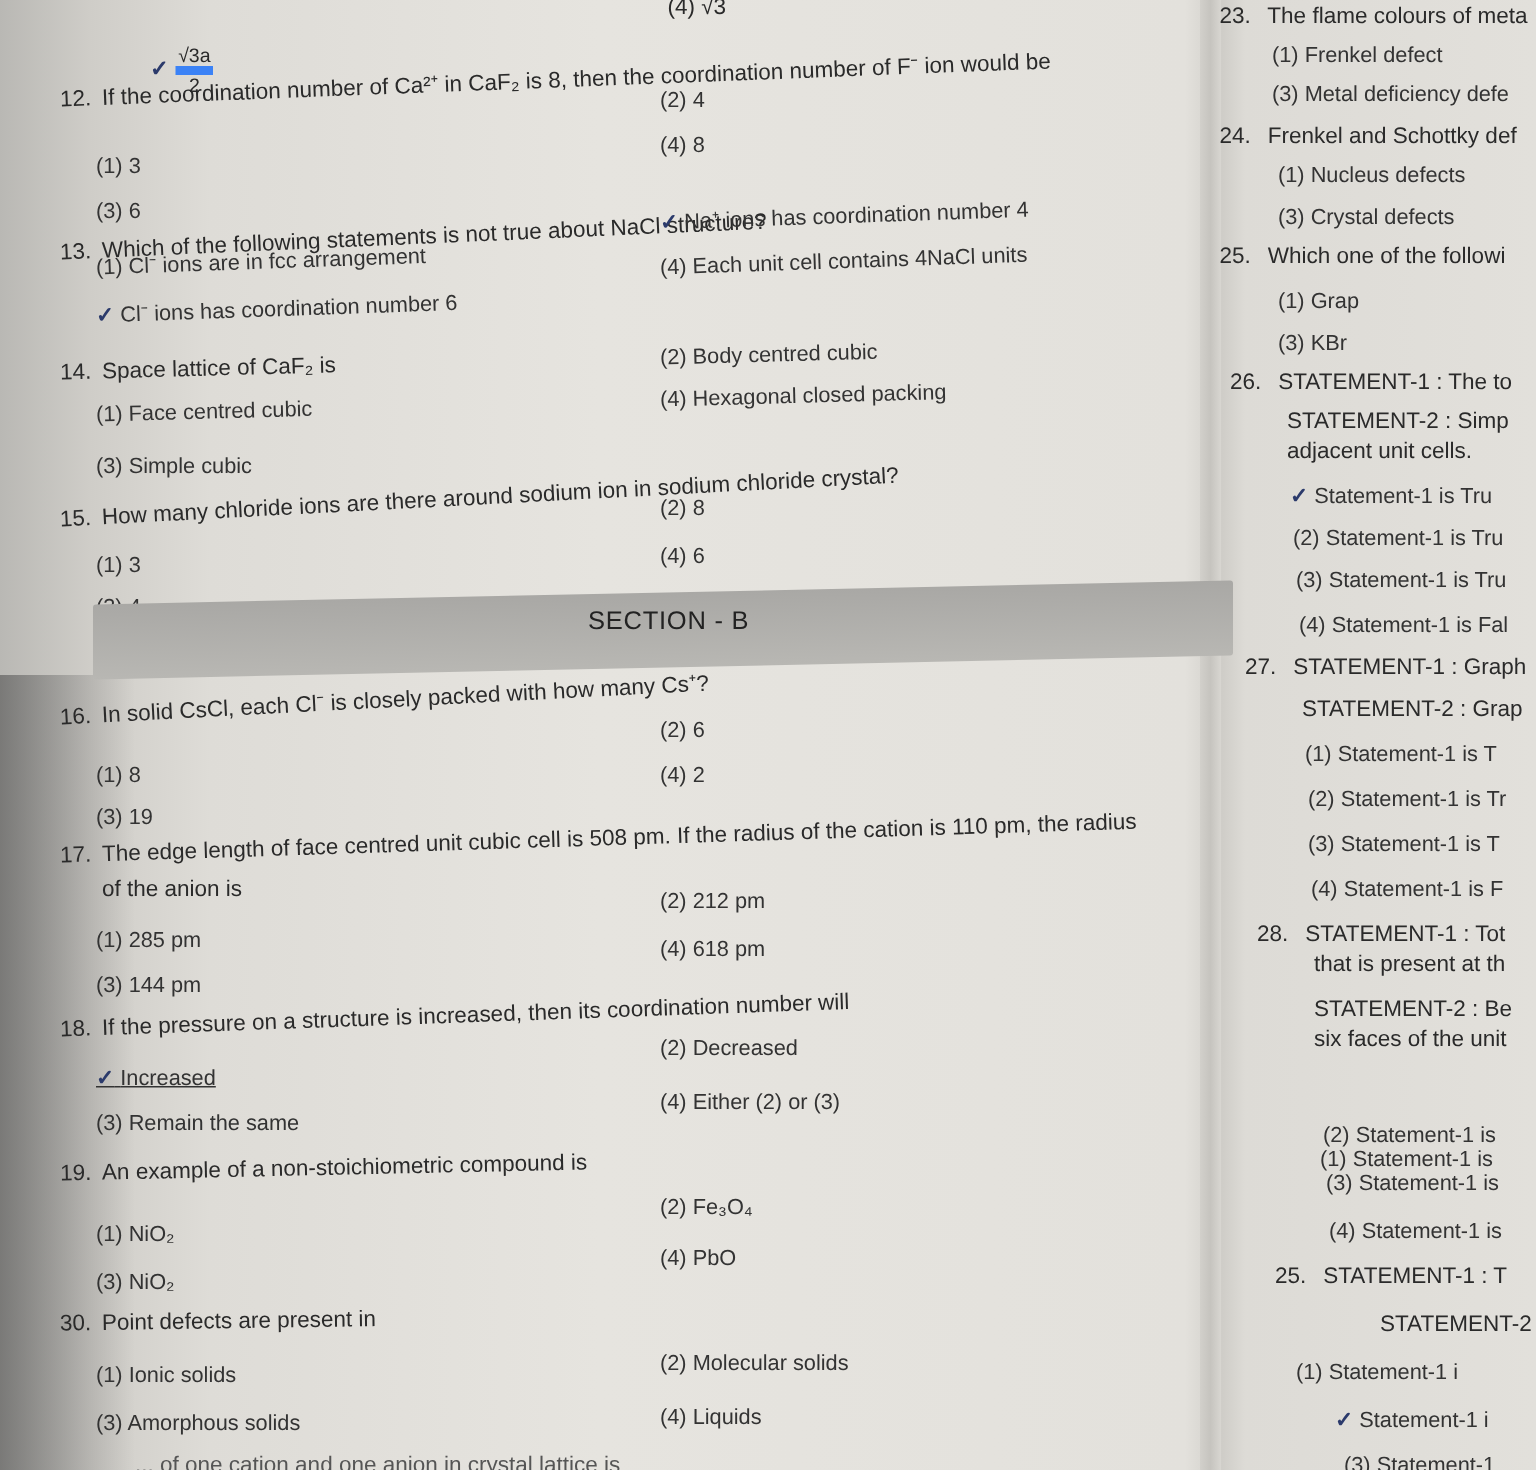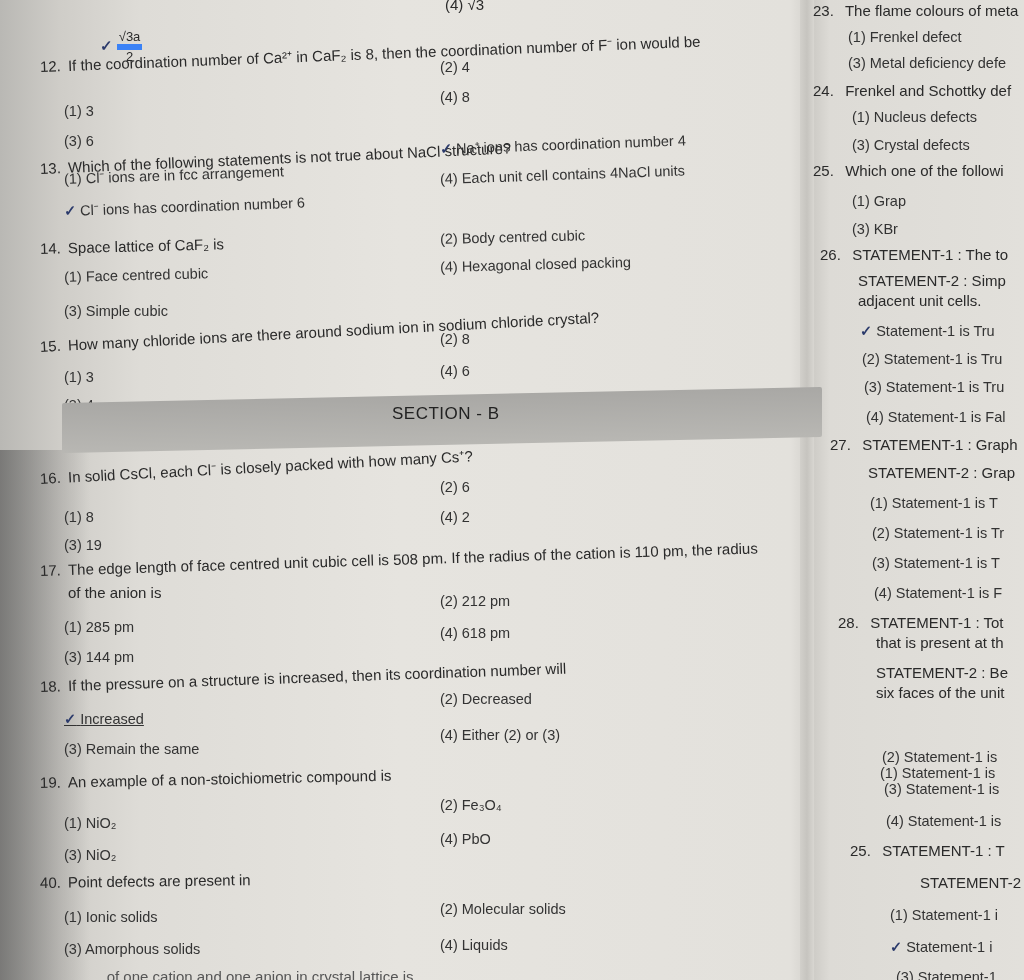--- a/index.html
+++ b/index.html
@@ -106,21 +106,21 @@
 
 <div class="t q" style="left:40px;top:774px;transform:rotate(-1.2deg);transform-origin:left;">
   <span class="num">19.</span><span>An example of a non-stoichiometric compound is</span>
 </div>
 <div class="t rc" style="left:64px;top:814px;"><span>(1)</span> <span>NiO₂</span></div>
 <div class="t rc" style="left:440px;top:796px;"><span>(2)</span> <span>Fe₃O₄</span></div>
 <div class="t rc" style="left:64px;top:846px;"><span>(3)</span> <span>NiO₂</span></div>
 <div class="t rc" style="left:440px;top:830px;"><span>(4)</span> <span>PbO</span></div>
 
 <div class="t q" style="left:40px;top:874px;transform:rotate(-0.8deg);transform-origin:left;">
-  <span class="num">40.</span><span>Point defects are present in</span>
+  <span class="num">30.</span><span>Point defects are present in</span>
 </div>
 <div class="t rc" style="left:64px;top:908px;"><span>(1)</span> <span>Ionic solids</span></div>
 <div class="t rc" style="left:440px;top:900px;"><span>(2)</span> <span>Molecular solids</span></div>
 <div class="t rc" style="left:64px;top:940px;"><span>(3)</span> <span>Amorphous solids</span></div>
 <div class="t rc" style="left:440px;top:936px;"><span>(4)</span> <span>Liquids</span></div>
 
 <div class="t q" style="left:90px;top:968px;color:#555;">... of one cation and one anion in crystal lattice is</div>
 
 <div class="t q" style="left:813px;top:2px;"><span class="num">23.</span> <span>The flame colours of meta</span></div>
 <div class="t rc" style="left:848px;top:28px;"><span>(1)</span> <span>Frenkel defect</span></div>
@@ -153,15 +153,15 @@
 <div class="t q" style="left:876px;top:634px;">that is present at th</div>
 <div class="t q" style="left:876px;top:664px;">STATEMENT-2 : Be</div>
 <div class="t q" style="left:876px;top:684px;">six faces of the unit</div>
 <div class="t rc" style="left:880px;top:752px;margin-top:12px;"><span>(1)</span> <span>Statement-1 is</span></div>
 <div class="t rc" style="left:882px;top:748px;"><span>(2)</span> <span>Statement-1 is</span></div>
 <div class="t rc" style="left:884px;top:780px;"><span>(3)</span> <span>Statement-1 is</span></div>
 <div class="t rc" style="left:886px;top:812px;"><span>(4)</span> <span>Statement-1 is</span></div>
 
 <div class="t q" style="left:850px;top:842px;"><span class="num">25.</span> <span>STATEMENT-1 : T</span></div>
 <div class="t q" style="left:920px;top:874px;">STATEMENT-2 : T</div>
-<div class="t rc" style="left:890px;top:906px;"><span>(1)</span> <span>Statement-1 i</span></div>
+<div class="t rc" style="left:864px;top:906px;"><span>(1)</span> <span>Statement-1 i</span></div>
 <div class="t rc" style="left:890px;top:938px;"><span class="tick">✓</span> <span>Statement-1 i</span></div>
 <div class="t rc" style="left:896px;top:968px;"><span>(3)</span> <span>Statement-1</span></div>
 
 </body></html>

